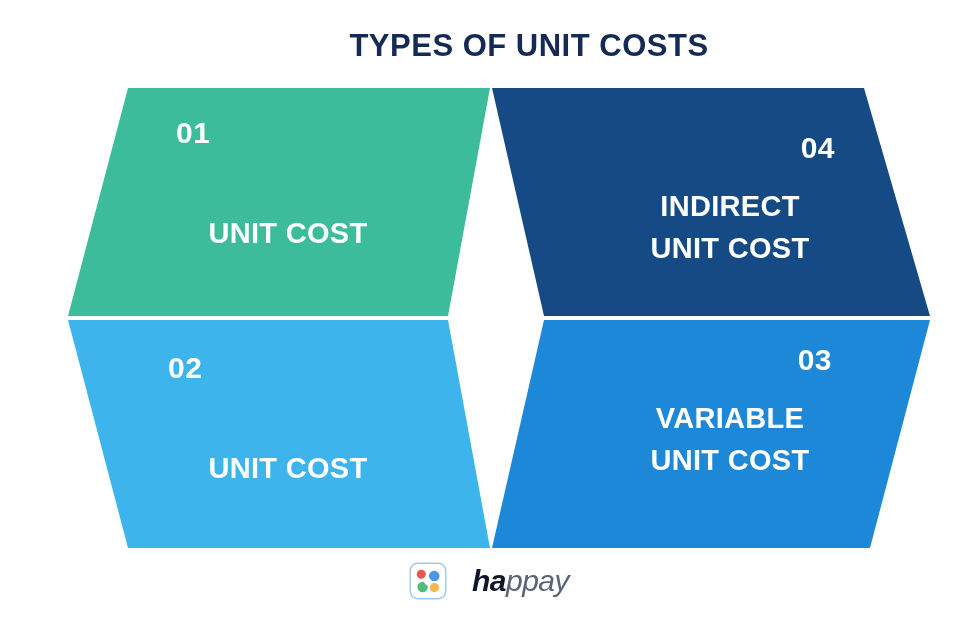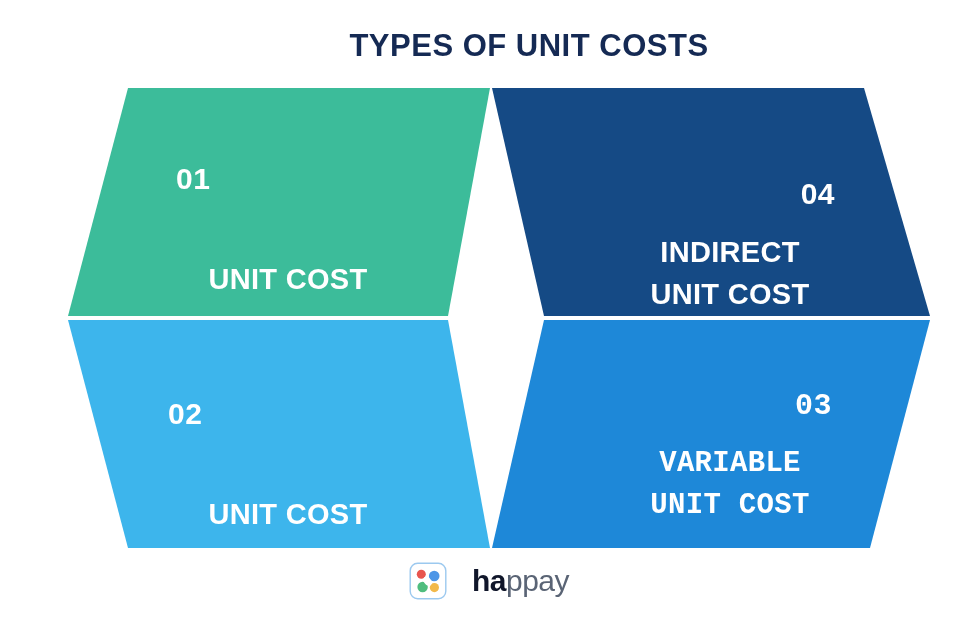--- a/index.html
+++ b/index.html
@@ -49,52 +49,52 @@
   .quad-text {
     position: absolute;
     color: #ffffff;
     line-height: 1.0;
   }
   .quad-num {
     font-size: 30px;
     font-weight: bold;
     letter-spacing: 0.5px;
     margin-bottom: 22px;
-    margin-top: 46px;
   }
   .quad-label {
     font-size: 29px;
     font-weight: bold;
     letter-spacing: 0.3px;
     line-height: 1.45;
     text-align: center;
   }
 
   #quad-tl { left: 128px; top: 118px; width: 320px; }
   #quad-tl .quad-num { text-align: left; padding-left: 48px; }
 
   #quad-tr { left: 570px; top: 133px; width: 320px; }
   #quad-tr .quad-num { text-align: right; padding-right: 55px; }
 
   #quad-bl { left: 128px; top: 353px; width: 320px; }
   #quad-bl .quad-num { text-align: left; padding-left: 40px; }
 
-  #quad-br { left: 570px; top: 345px; width: 320px; font-family: Liberation Mono, monospace; }
+  #quad-br { left: 570px; top: 345px; width: 320px; }
   #quad-br .quad-num { text-align: right; padding-right: 58px; }
 
   
   #logo {
     position: absolute;
     left: 0;
     top: 562px;
     width: 978px;
     display: flex;
     align-items: center;
     justify-content: center;
     gap: 25px;
+    font-style: italic;
   }
   #logo-mark {
     width: 38px;
     height: 38px;
     flex: 0 0 auto;
   }
   #logo-word {
     font-size: 30px;
     line-height: 30px;
     letter-spacing: -0.5px;

